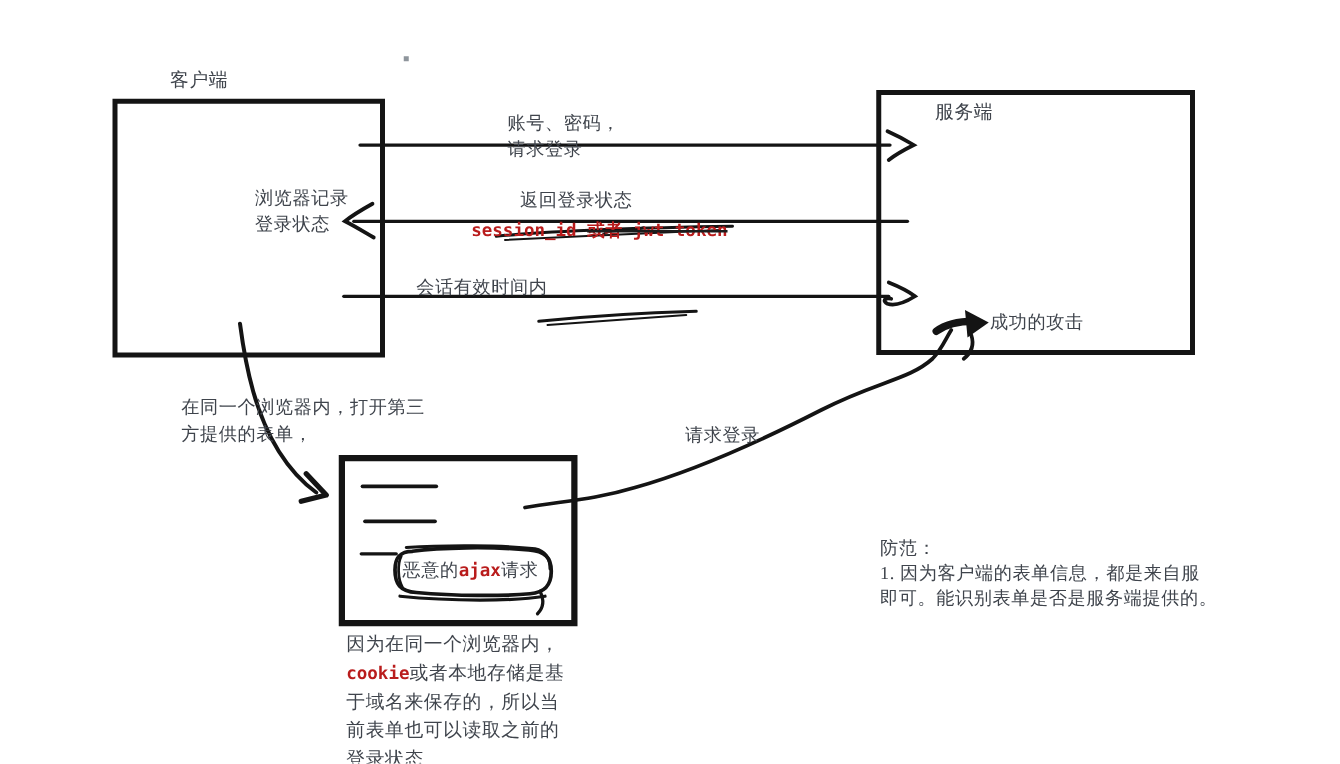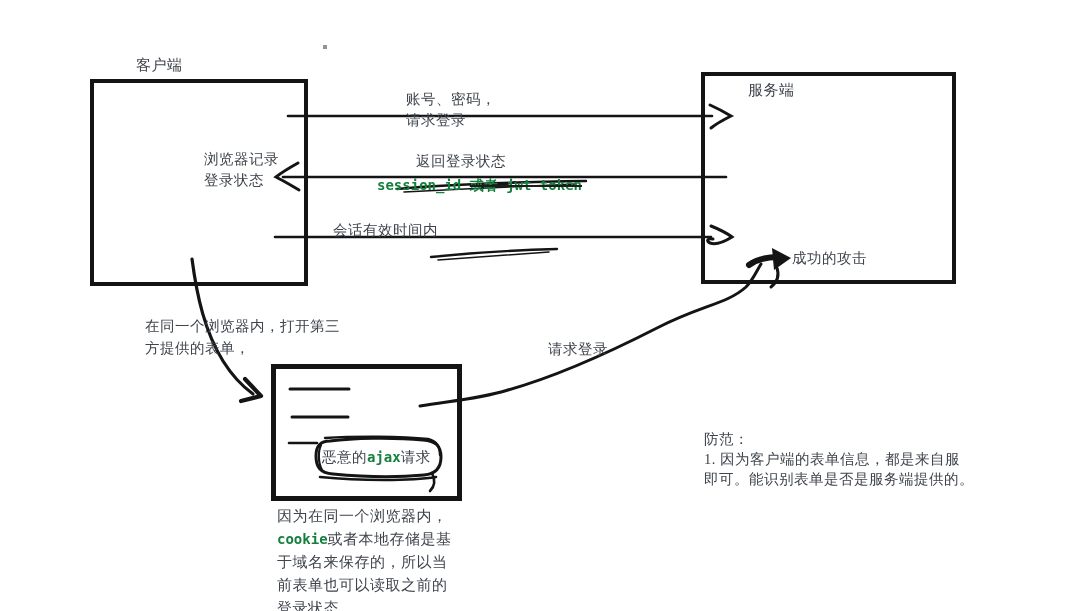--- a/index.html
+++ b/index.html
@@ -4,21 +4,21 @@
 <style>
   html,body{margin:0;padding:0;background:#fff;}
   .canvas{
     position:relative;width:1072px;height:611px;background:#ffffff;
     font-family:"Liberation Serif","DejaVu Serif",serif;
     color:#3f444c;overflow:hidden;
   }
   .abs{position:absolute;}
   .lbl{font-size:14.5px;white-space:nowrap;letter-spacing:.5px;line-height:21px;}
   .big{font-size:15px;}
-  .mono{font-family:"DejaVu Sans Mono","Liberation Mono",monospace;font-weight:700;font-size:14px;color:#15803d;letter-spacing:0;margin-top:10px;}
+  .mono{font-family:"DejaVu Sans Mono","Liberation Mono",monospace;font-weight:700;font-size:14px;color:#b91c1c;letter-spacing:0;margin-top:10px;}
   .struck{text-decoration:line-through;text-decoration-thickness:2px;text-decoration-color:#1c1c1c;}
   .box{position:absolute;border:4px solid #141414;background:transparent;}
   .overlay{position:absolute;left:0;top:0;pointer-events:none;}
   .note{line-height:23px;}
   .prev{line-height:20px;}
   .dot{position:absolute;width:4px;height:4px;background:#8e959c;}
 </style>
 </head>
 <body>
 

